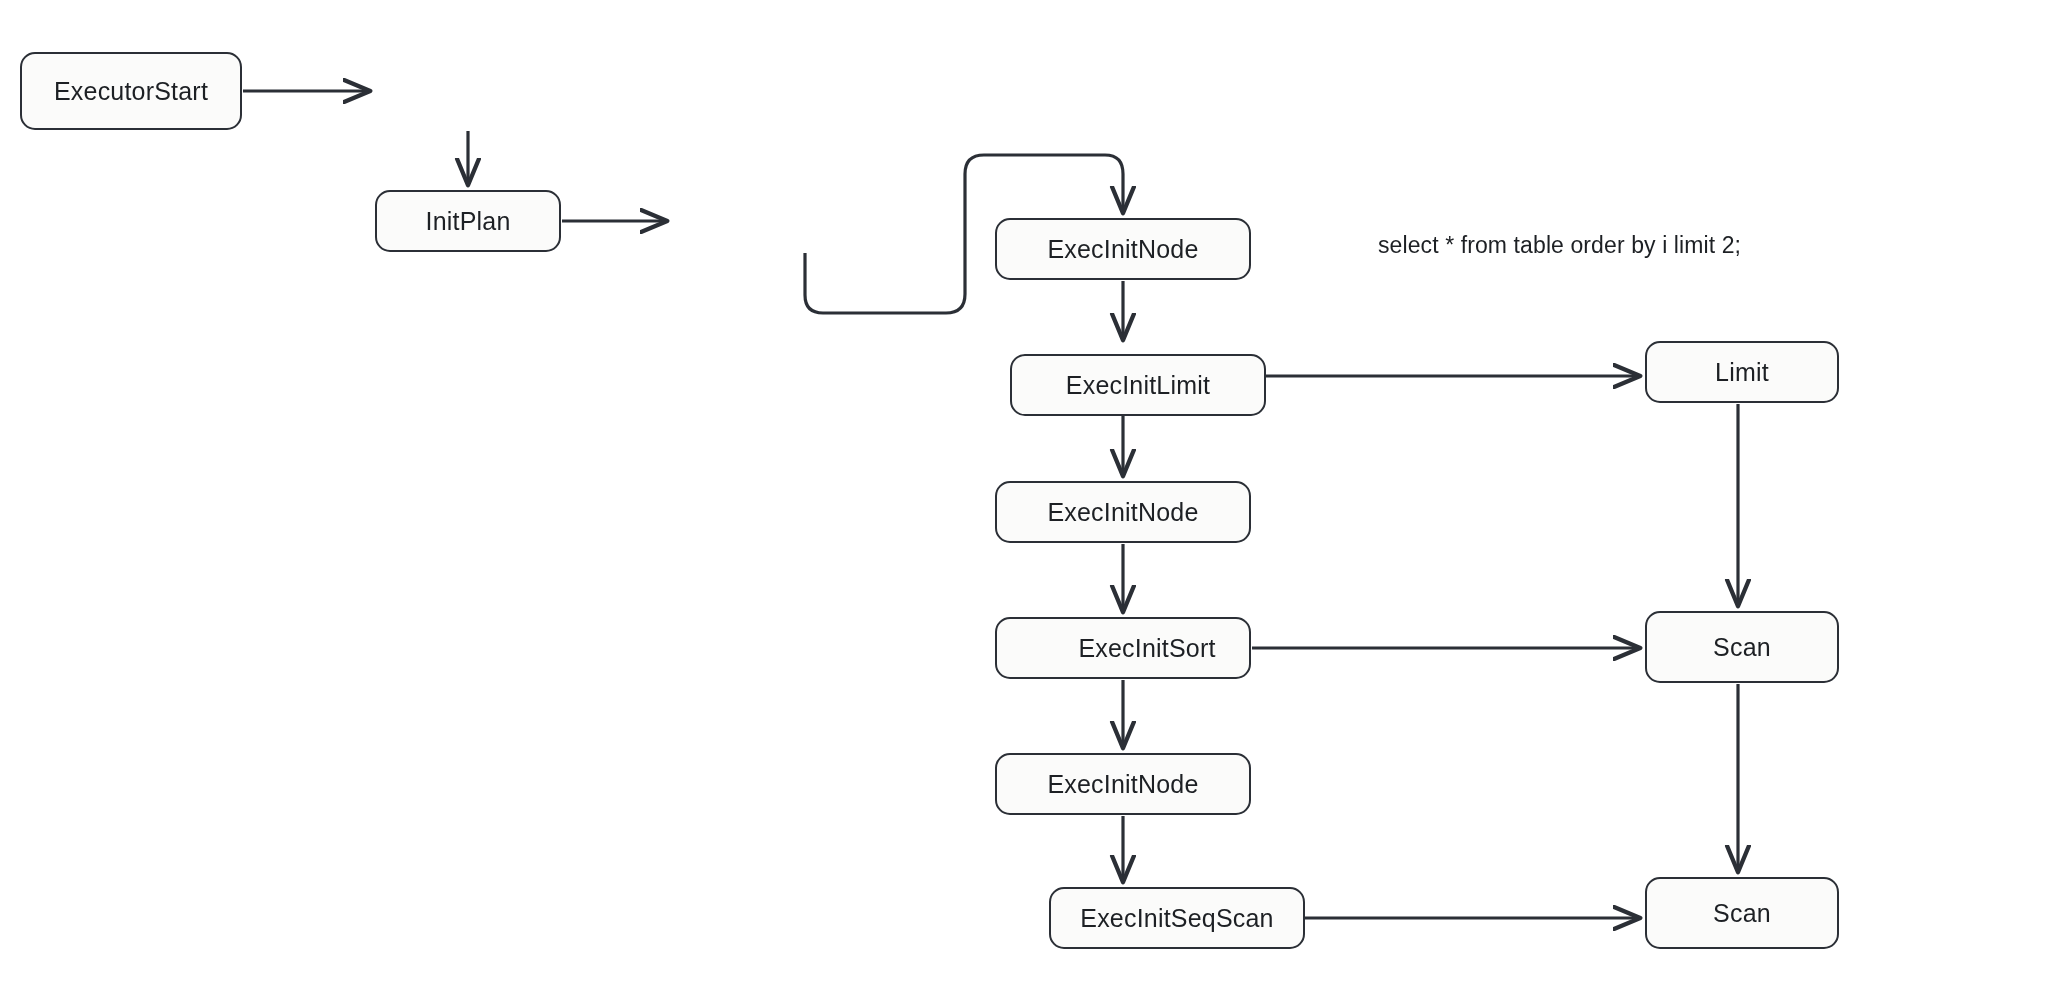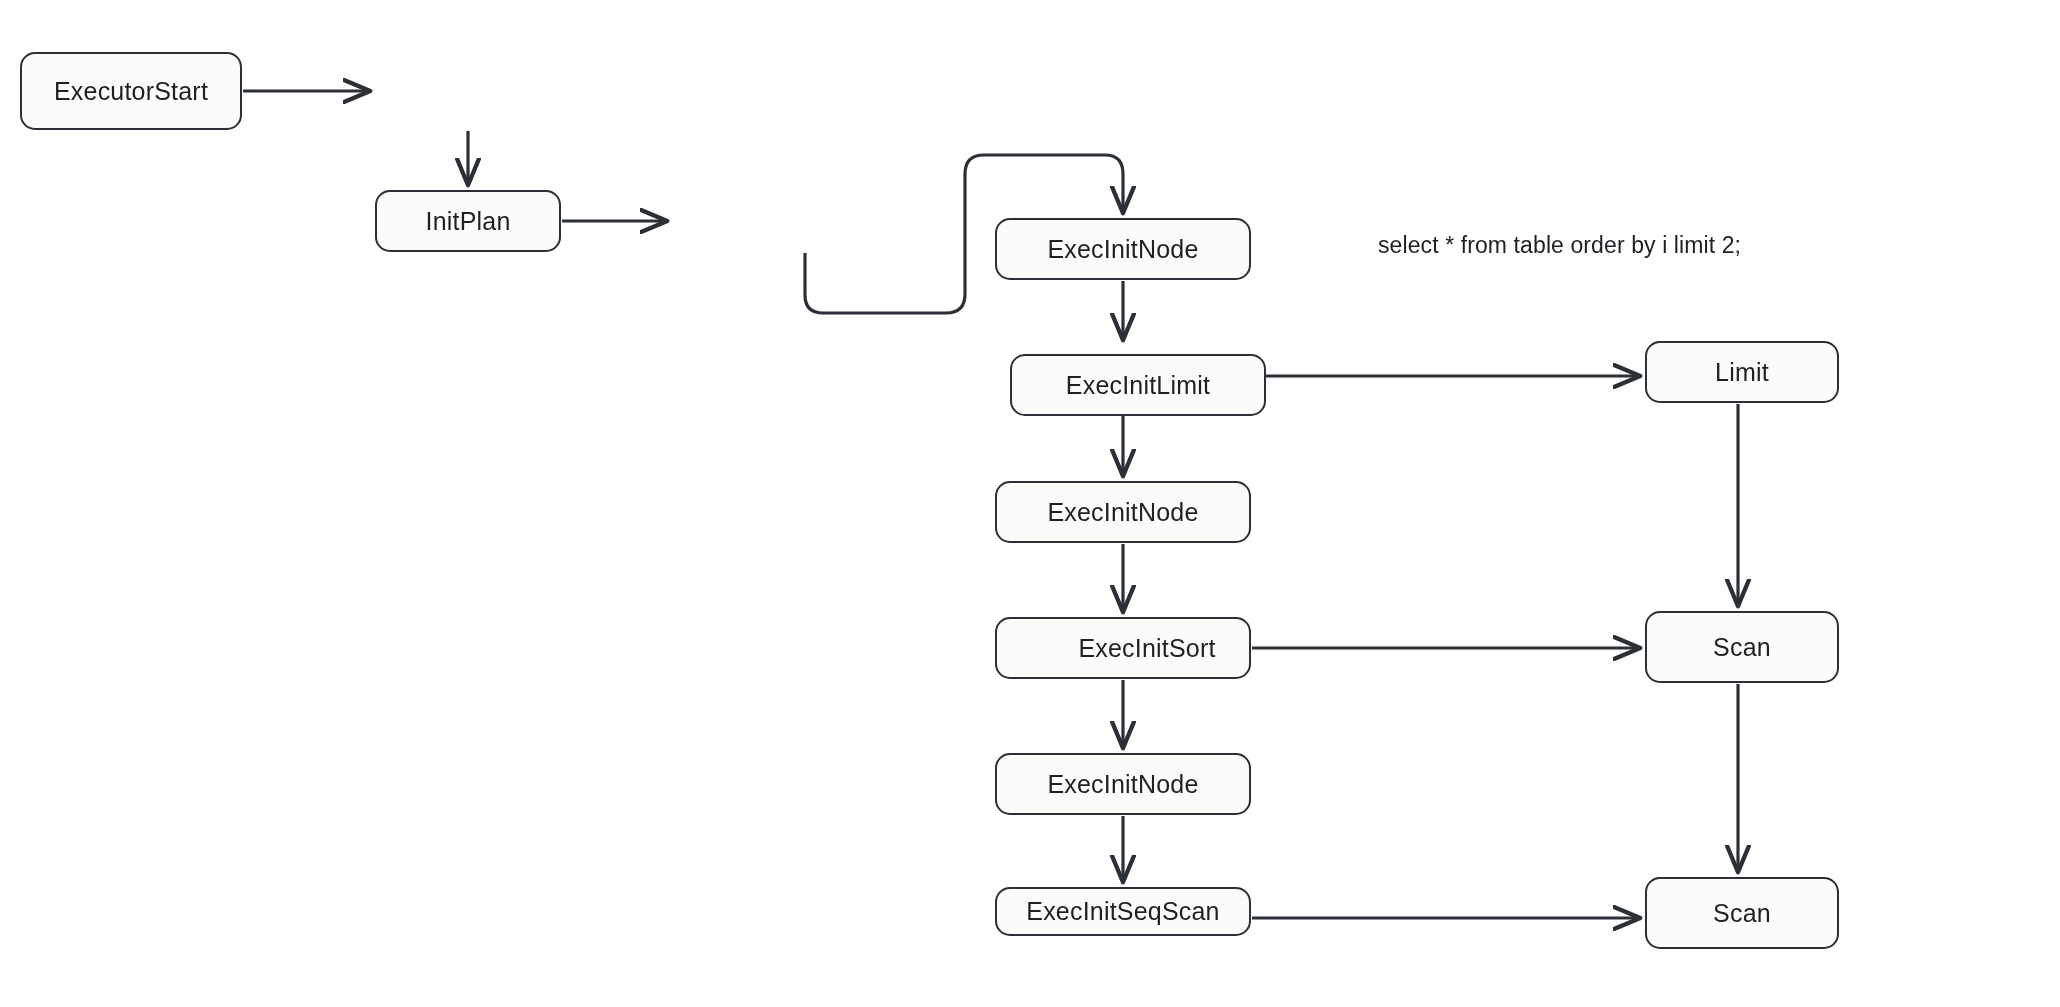--- a/index.html
+++ b/index.html
@@ -120,21 +120,21 @@
   </div>
 
   <div class="node" style="left:995px; top:617px; width:256px; height:62px;padding-left:48px;">
     <span class="node-label">ExecInitSort</span>
   </div>
 
   <div class="node" style="left:995px; top:753px; width:256px; height:62px;">
     <span class="node-label">ExecInitNode</span>
   </div>
 
-  <div class="node" style="left:995px; top:887px; width:256px; height:49px;">
+  <div class="node" style="left:1049px; top:887px; width:256px; height:62px;">
     <span class="node-label">ExecInitSeqScan</span>
   </div>
 
   <div class="node" style="left:1645px; top:341px; width:194px; height:62px;">
     <span class="node-label">Limit</span>
   </div>
 
   <div class="node" style="left:1645px; top:611px; width:194px; height:72px;">
     <span class="node-label">Scan</span>
   </div>

